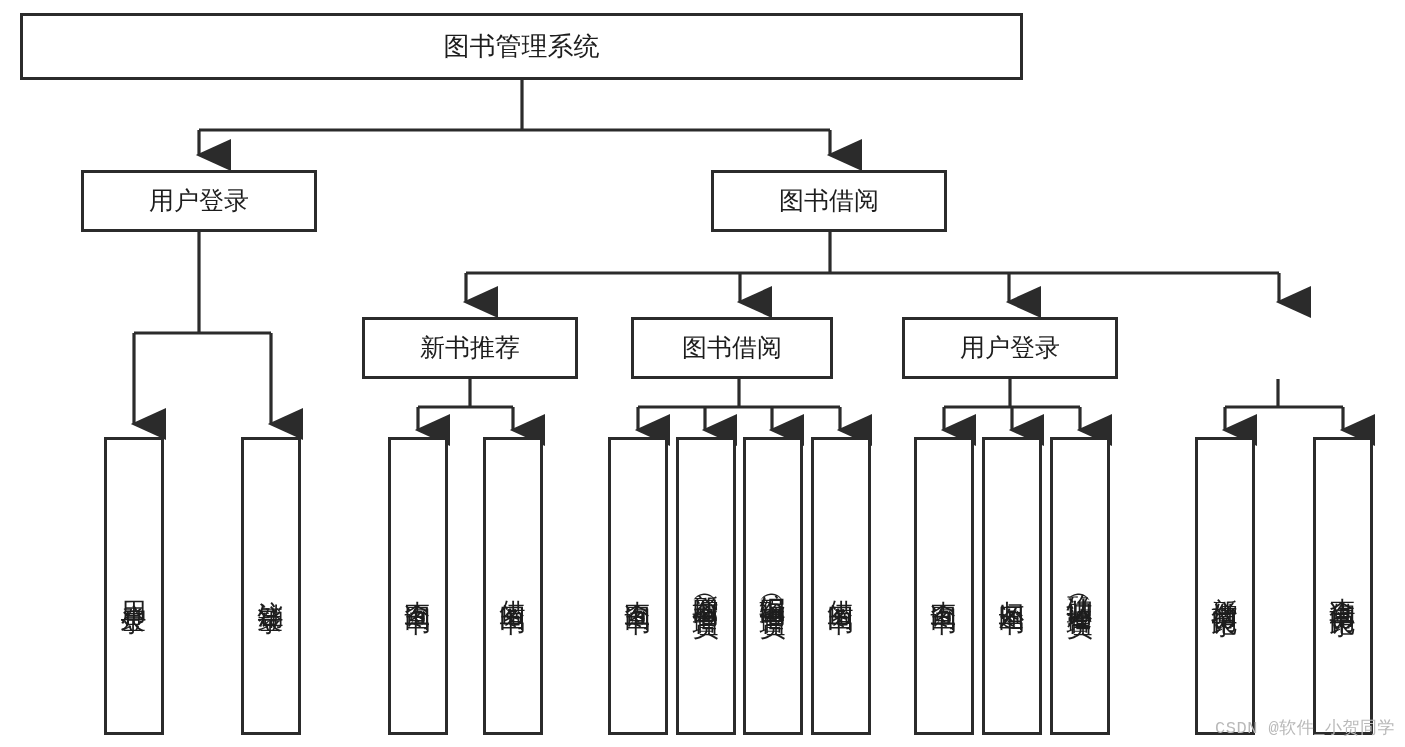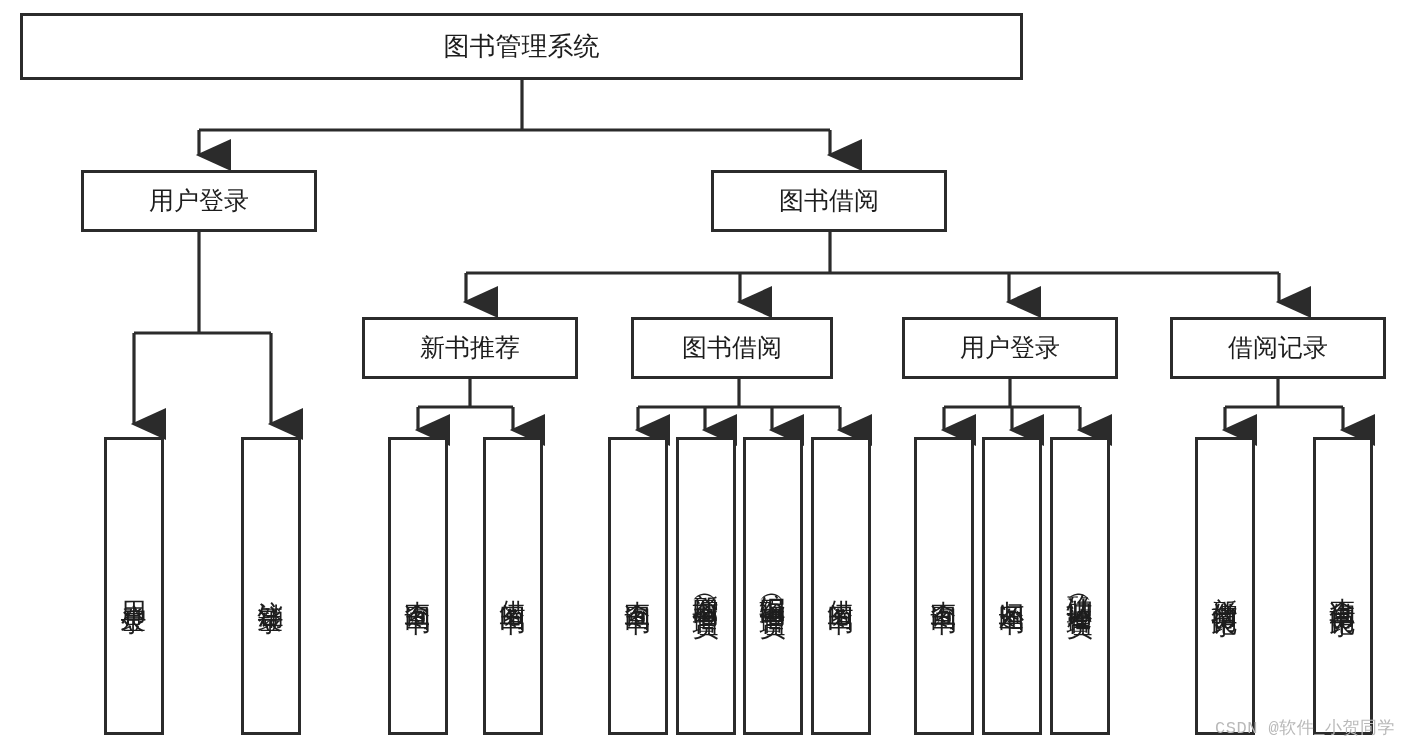--- a/index.html
+++ b/index.html
@@ -140,23 +140,20 @@
 
   <div class="node horizontal" style="left:362px; top:317px; width:216px; height:62px;">
     <span class="node-label">新书推荐</span>
   </div>
   <div class="node horizontal" style="left:631px; top:317px; width:202px; height:62px;">
     <span class="node-label">图书借阅</span>
   </div>
   <div class="node horizontal" style="left:902px; top:317px; width:216px; height:62px;">
     <span class="node-label">用户登录</span>
   </div>
-  <div class="node horizontal" style="left:1170px; top:317px; width:216px; height:62px;">
-    <span class="node-label">借阅记录</span>
-  </div>
 
   <div class="node vertical" style="left:104px; top:437px; width:60px; height:298px;">
     <span class="node-label">用户登录</span>
   </div>
   <div class="node vertical" style="left:241px; top:437px; width:60px; height:298px;">
     <span class="node-label">注销登录</span>
   </div>
 
   <div class="node vertical" style="left:388px; top:437px; width:60px; height:298px;">
     <span class="node-label">查询图书</span>

